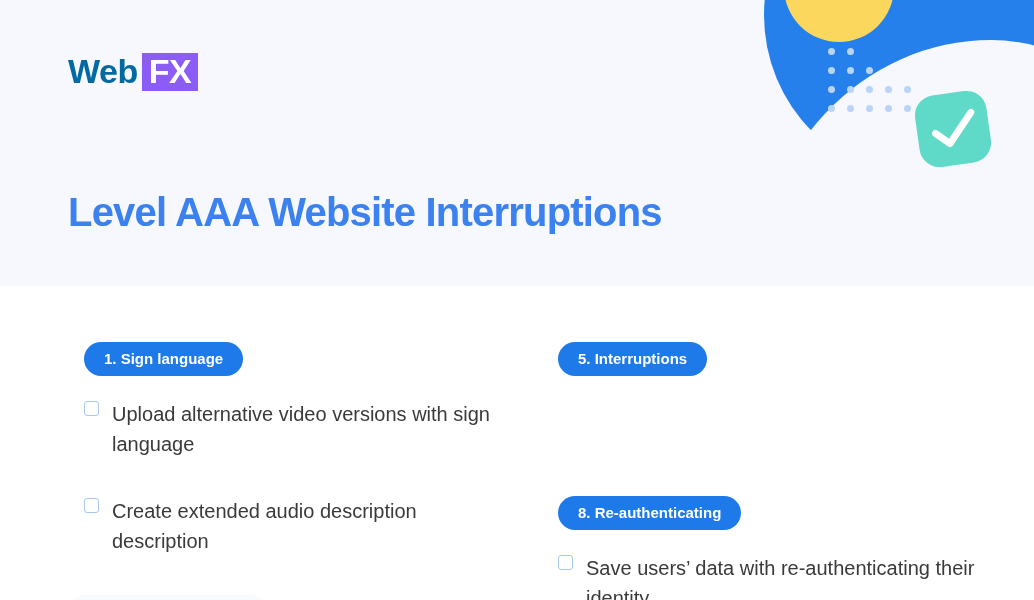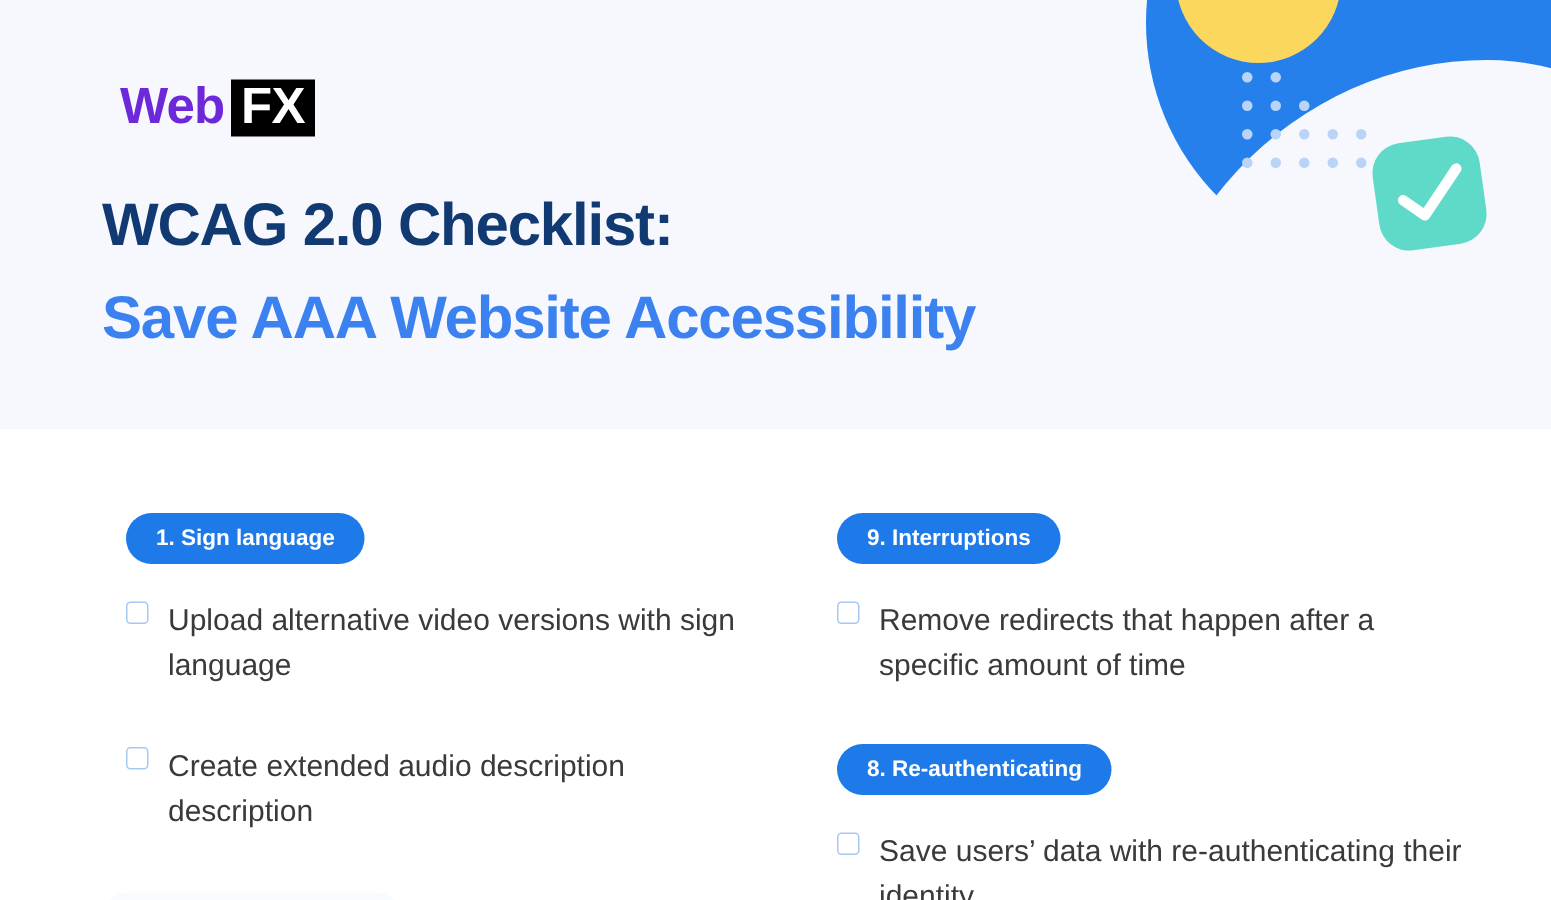--- a/index.html
+++ b/index.html
@@ -91,24 +91,24 @@
   #logo {
     position: absolute;
     left: 68px;
     top: 52px;
     display: flex;
     align-items: center;
     font-weight: bold;
     font-size: 34px;
     letter-spacing: -0.5px;
   }
-  #logo-web { color: #6d28d9; margin-left: 12px; }
+  #logo-web { color: #0369a1; }
   #logo-fx {
     color: #ffffff;
-    background: #000000;
+    background: #8b5cf6;
     padding: 1px 7px 3px 7px;
     margin-left: 4px;
     line-height: 1.0;
   }
 
   
   #title-line-1, #title-line-2 {
     position: absolute;
     left: 68px;
     font-weight: bold;
@@ -224,22 +224,21 @@
     <svg width="46" height="40" viewBox="0 0 46 40">
       <path d="M4 21 L17 33 L42 5" stroke="#ffffff" stroke-width="7" stroke-linecap="round" stroke-linejoin="round" fill="none"></path>
     </svg>
   </div>
 
   <div id="logo">
     <span id="logo-web">Web</span>
     <span id="logo-fx">FX</span>
   </div>
 
-  <h1 id="title-line-1">WCAG 2.0 Checklist:</h1>
-  <h1 id="title-line-2">Save AAA Website Accessibility</h1>
+  <h1 id="title-line-2">Level AAA Website Interruptions</h1>
 </div>
 
 <div id="checklist">
 
   <div class="column" id="col-left">
 
     <div class="check-item" style="top:56px">
       <span class="pill">1. Sign language</span>
       <div class="task">
         <span class="checkbox"></span>
@@ -252,25 +251,21 @@
         <span class="checkbox"></span>
         <span class="task-text">Create extended audio description description</span>
       </div>
     </div>
 
   </div>
 
   <div class="column" id="col-right">
 
     <div class="check-item" style="top:56px">
-      <span class="pill">9. Interruptions</span>
-      <div class="task">
-        <span class="checkbox"></span>
-        <span class="task-text">Remove redirects that happen after a specific amount of time</span>
-      </div>
+      <span class="pill">5. Interruptions</span>
     </div>
 
     <div class="check-item" style="top:210px">
       <span class="pill">8. Re-authenticating</span>
       <div class="task">
         <span class="checkbox"></span>
         <span class="task-text">Save users’ data with re-authenticating their identity</span>
       </div>
     </div>
 

